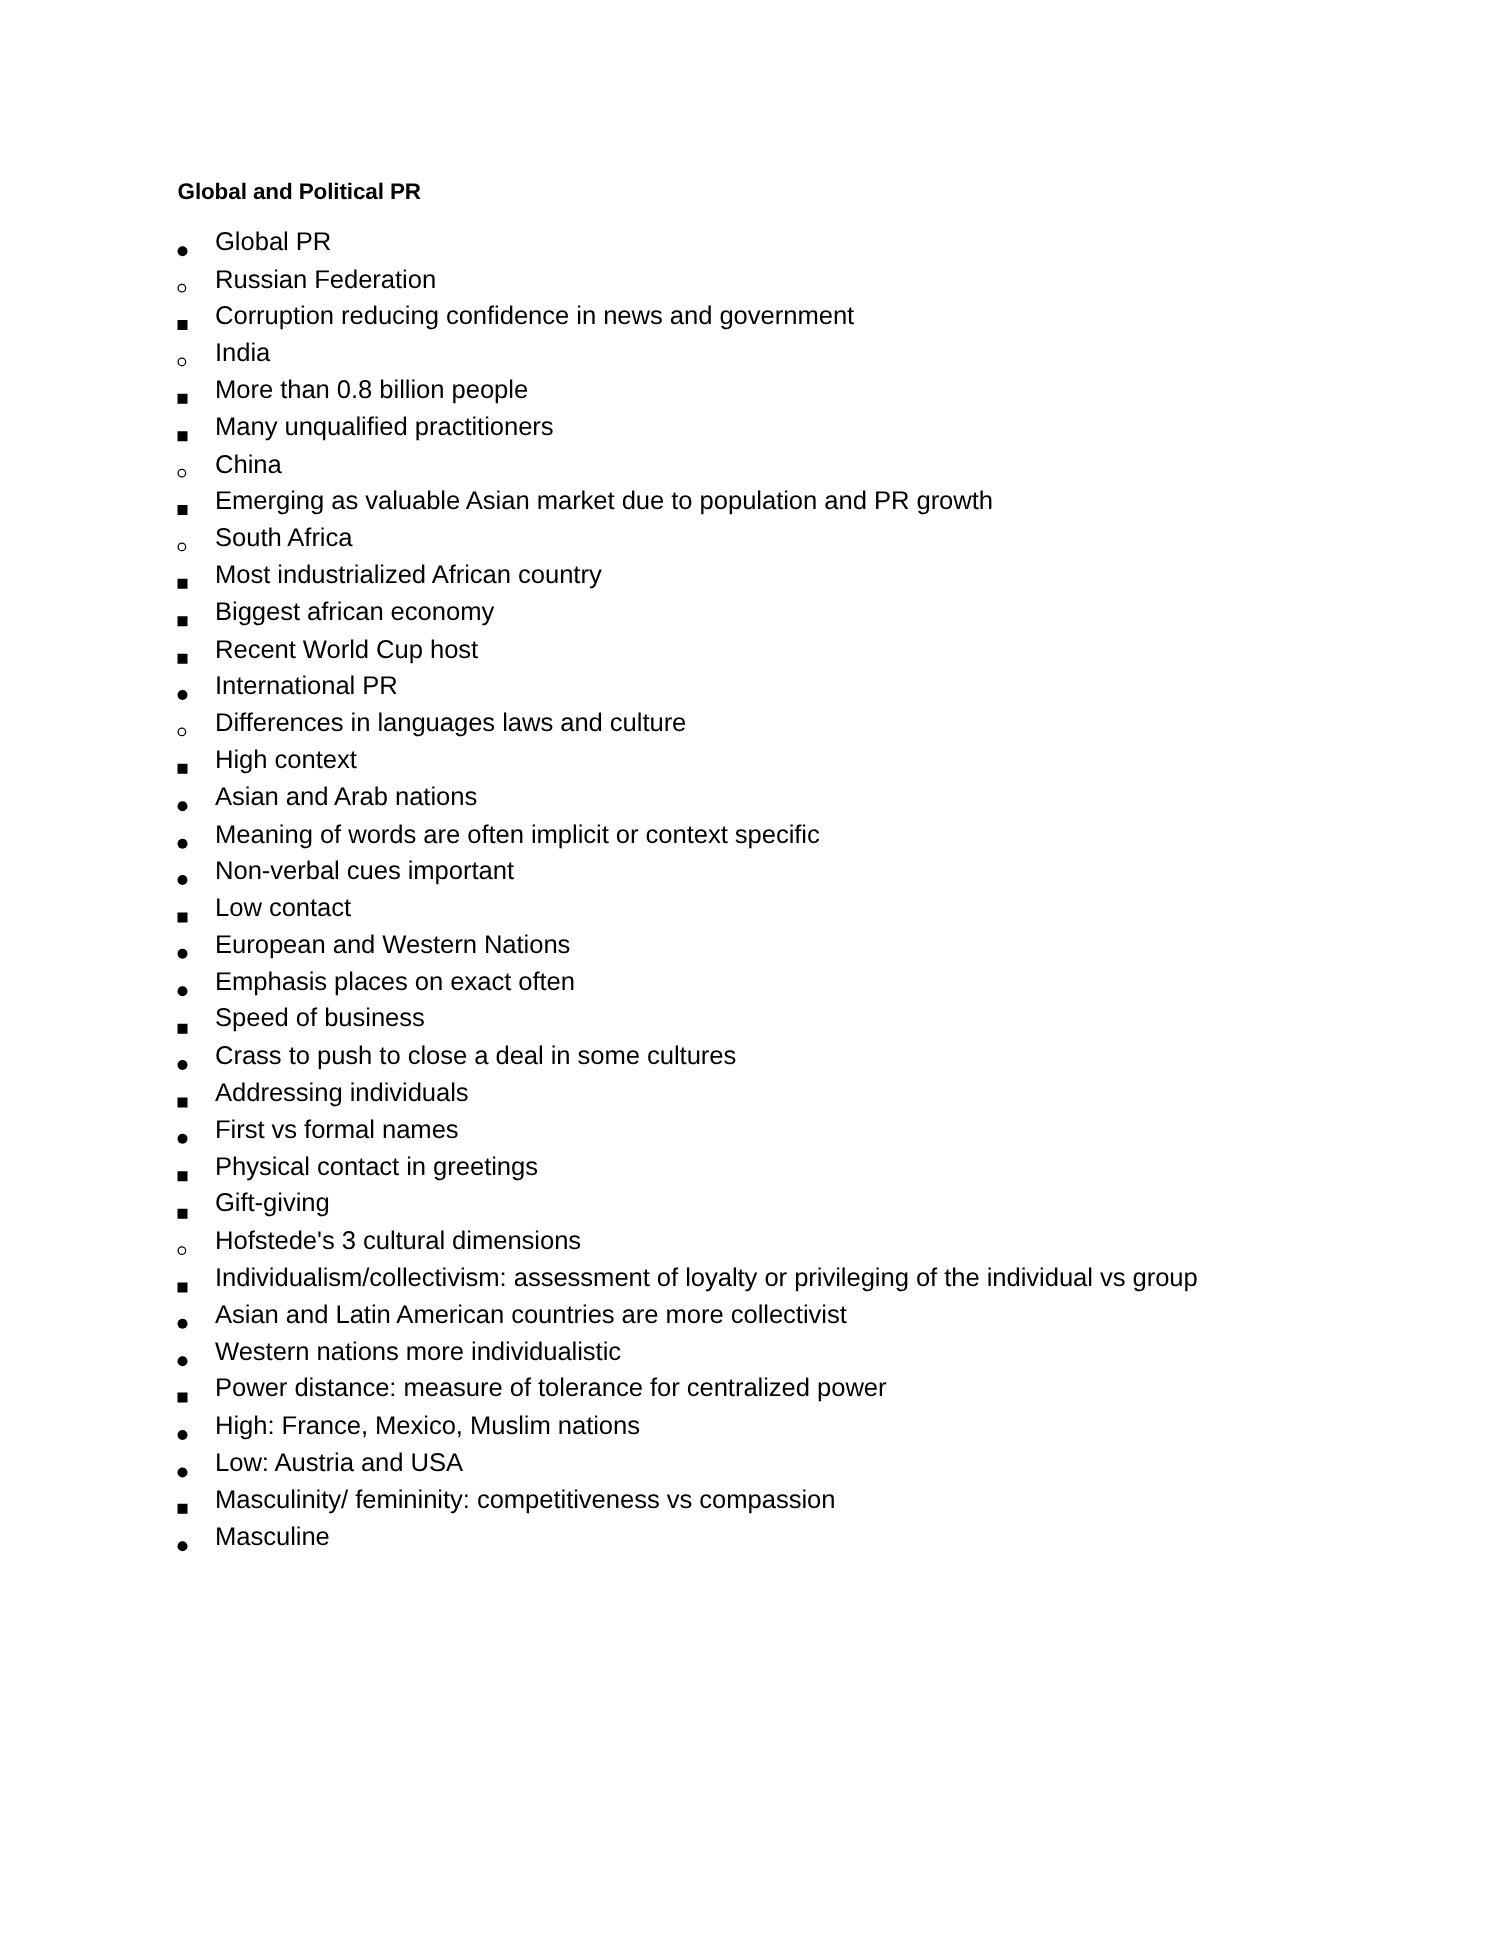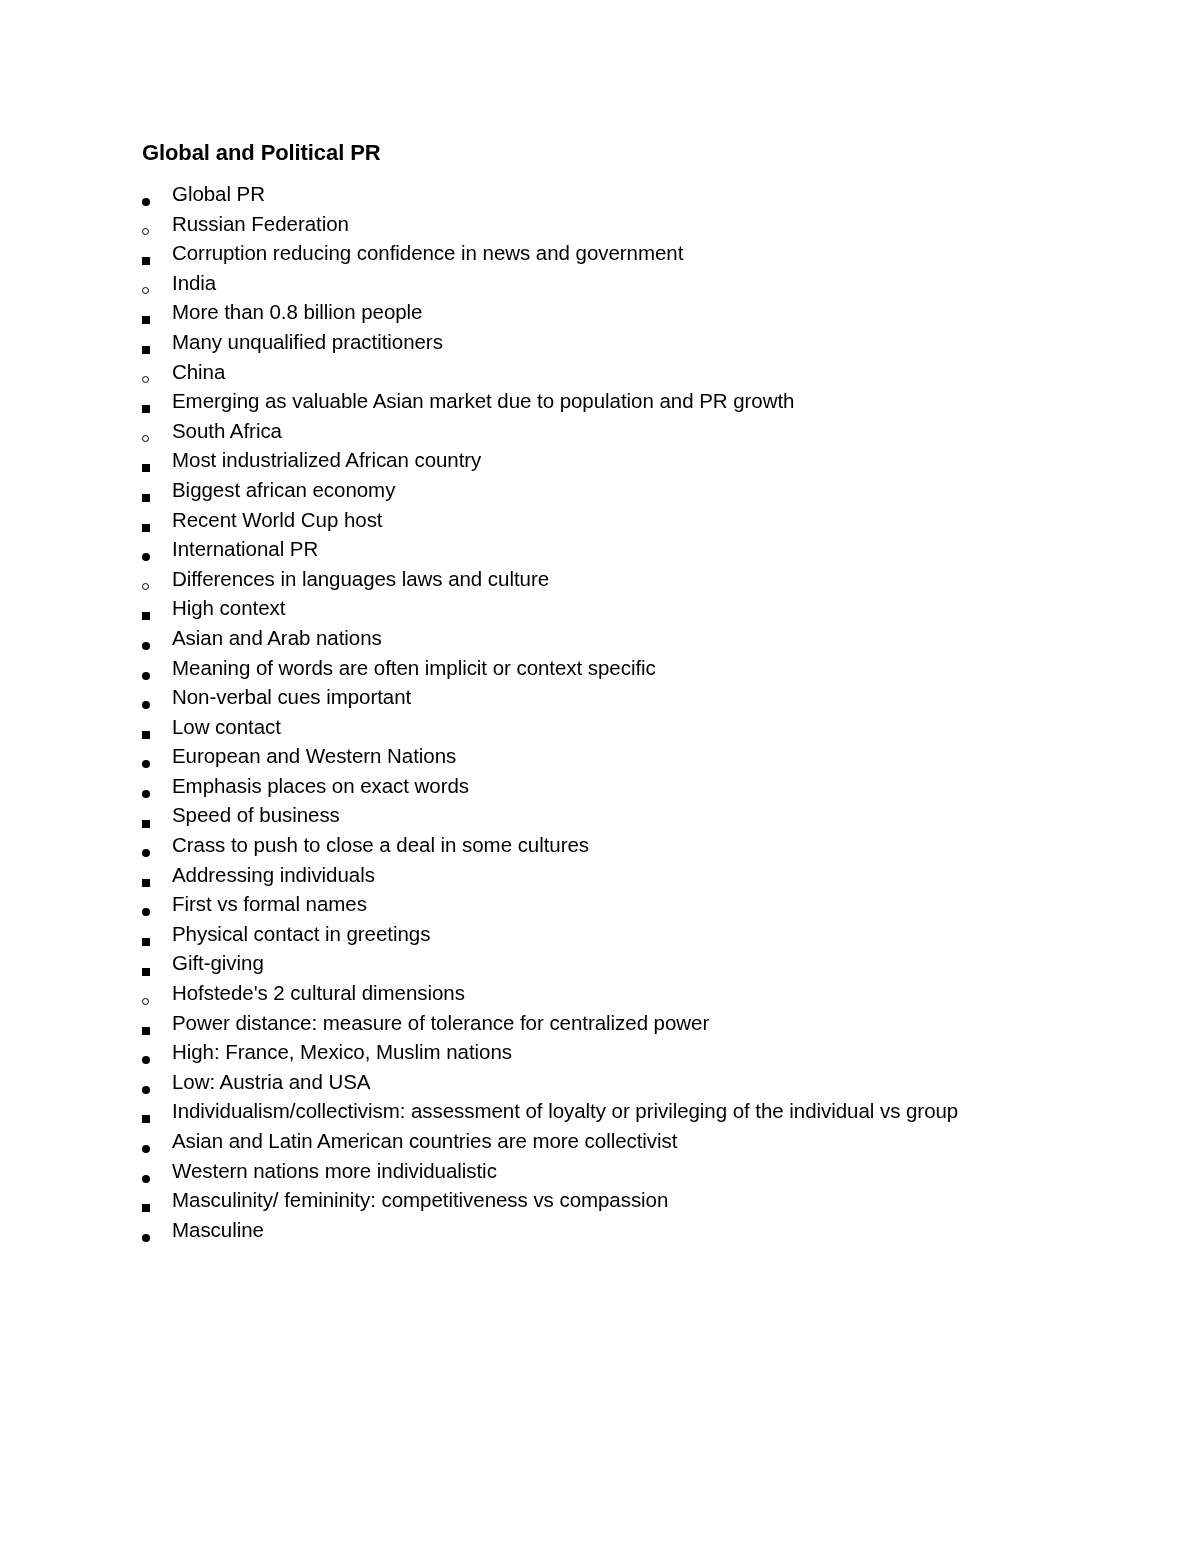--- a/index.html
+++ b/index.html
@@ -21,21 +21,21 @@
     overflow: hidden;
     box-sizing: border-box;
   }
   .doc-body {
     position: absolute;
     left: 142px;
     top: 136px;
     width: 900px;
   }
   .doc-title {
-    font-size: 22px;
+    font-size: 18px;
     font-weight: bold;
     line-height: 34px;
     letter-spacing: -0.1px;
     margin: 0 0 9px 0;
     white-space: nowrap;
   }
   ul.outline {
     list-style: none;
     margin: 0;
     padding: 0;
@@ -266,21 +266,21 @@
                   <ul class="lvl4">
                     <li class="node">
                       <div class="row">
                         <span class="bullet b-disc4"></span>
                         <span class="txt">European and Western Nations</span>
                       </div>
                     </li>
                     <li class="node">
                       <div class="row">
                         <span class="bullet b-disc4"></span>
-                        <span class="txt">Emphasis places on exact words</span>
+                        <span class="txt">Emphasis places on exact often</span>
                       </div>
                     </li>
                   </ul>
                 </li>
                 <li class="node">
                   <div class="row">
                     <span class="bullet b-square"></span>
                     <span class="txt">Speed of business</span>
                   </div>
                   <ul class="lvl4">
@@ -316,59 +316,59 @@
                   <div class="row">
                     <span class="bullet b-square"></span>
                     <span class="txt">Gift-giving</span>
                   </div>
                 </li>
               </ul>
             </li>
             <li class="node">
               <div class="row">
                 <span class="bullet b-circle"></span>
-                <span class="txt">Hofstede's 2 cultural dimensions</span>
-              </div>
-              <ul class="lvl3">
+                <span class="txt">Hofstede's 3 cultural dimensions</span>
+              </div>
+              <ul class="lvl3">
+                <li class="node">
+                  <div class="row">
+                    <span class="bullet b-square"></span>
+                    <span class="txt">Individualism/collectivism: assessment of loyalty or privileging of the individual vs group</span>
+                  </div>
+                  <ul class="lvl4">
+                    <li class="node">
+                      <div class="row">
+                        <span class="bullet b-disc4"></span>
+                        <span class="txt">Asian and Latin American countries are more collectivist</span>
+                      </div>
+                    </li>
+                    <li class="node">
+                      <div class="row">
+                        <span class="bullet b-disc4"></span>
+                        <span class="txt">Western nations more individualistic</span>
+                      </div>
+                    </li>
+                  </ul>
+                </li>
                 <li class="node">
                   <div class="row">
                     <span class="bullet b-square"></span>
                     <span class="txt">Power distance: measure of tolerance for centralized power</span>
                   </div>
                   <ul class="lvl4">
                     <li class="node">
                       <div class="row">
                         <span class="bullet b-disc4"></span>
                         <span class="txt">High: France, Mexico, Muslim nations</span>
                       </div>
                     </li>
                     <li class="node">
                       <div class="row">
                         <span class="bullet b-disc4"></span>
                         <span class="txt">Low: Austria and USA</span>
-                      </div>
-                    </li>
-                  </ul>
-                </li>
-                <li class="node">
-                  <div class="row">
-                    <span class="bullet b-square"></span>
-                    <span class="txt">Individualism/collectivism: assessment of loyalty or privileging of the individual vs group</span>
-                  </div>
-                  <ul class="lvl4">
-                    <li class="node">
-                      <div class="row">
-                        <span class="bullet b-disc4"></span>
-                        <span class="txt">Asian and Latin American countries are more collectivist</span>
-                      </div>
-                    </li>
-                    <li class="node">
-                      <div class="row">
-                        <span class="bullet b-disc4"></span>
-                        <span class="txt">Western nations more individualistic</span>
                       </div>
                     </li>
                   </ul>
                 </li>
                 <li class="node">
                   <div class="row">
                     <span class="bullet b-square"></span>
                     <span class="txt">Masculinity/ femininity: competitiveness vs compassion</span>
                   </div>
                   <ul class="lvl4">

